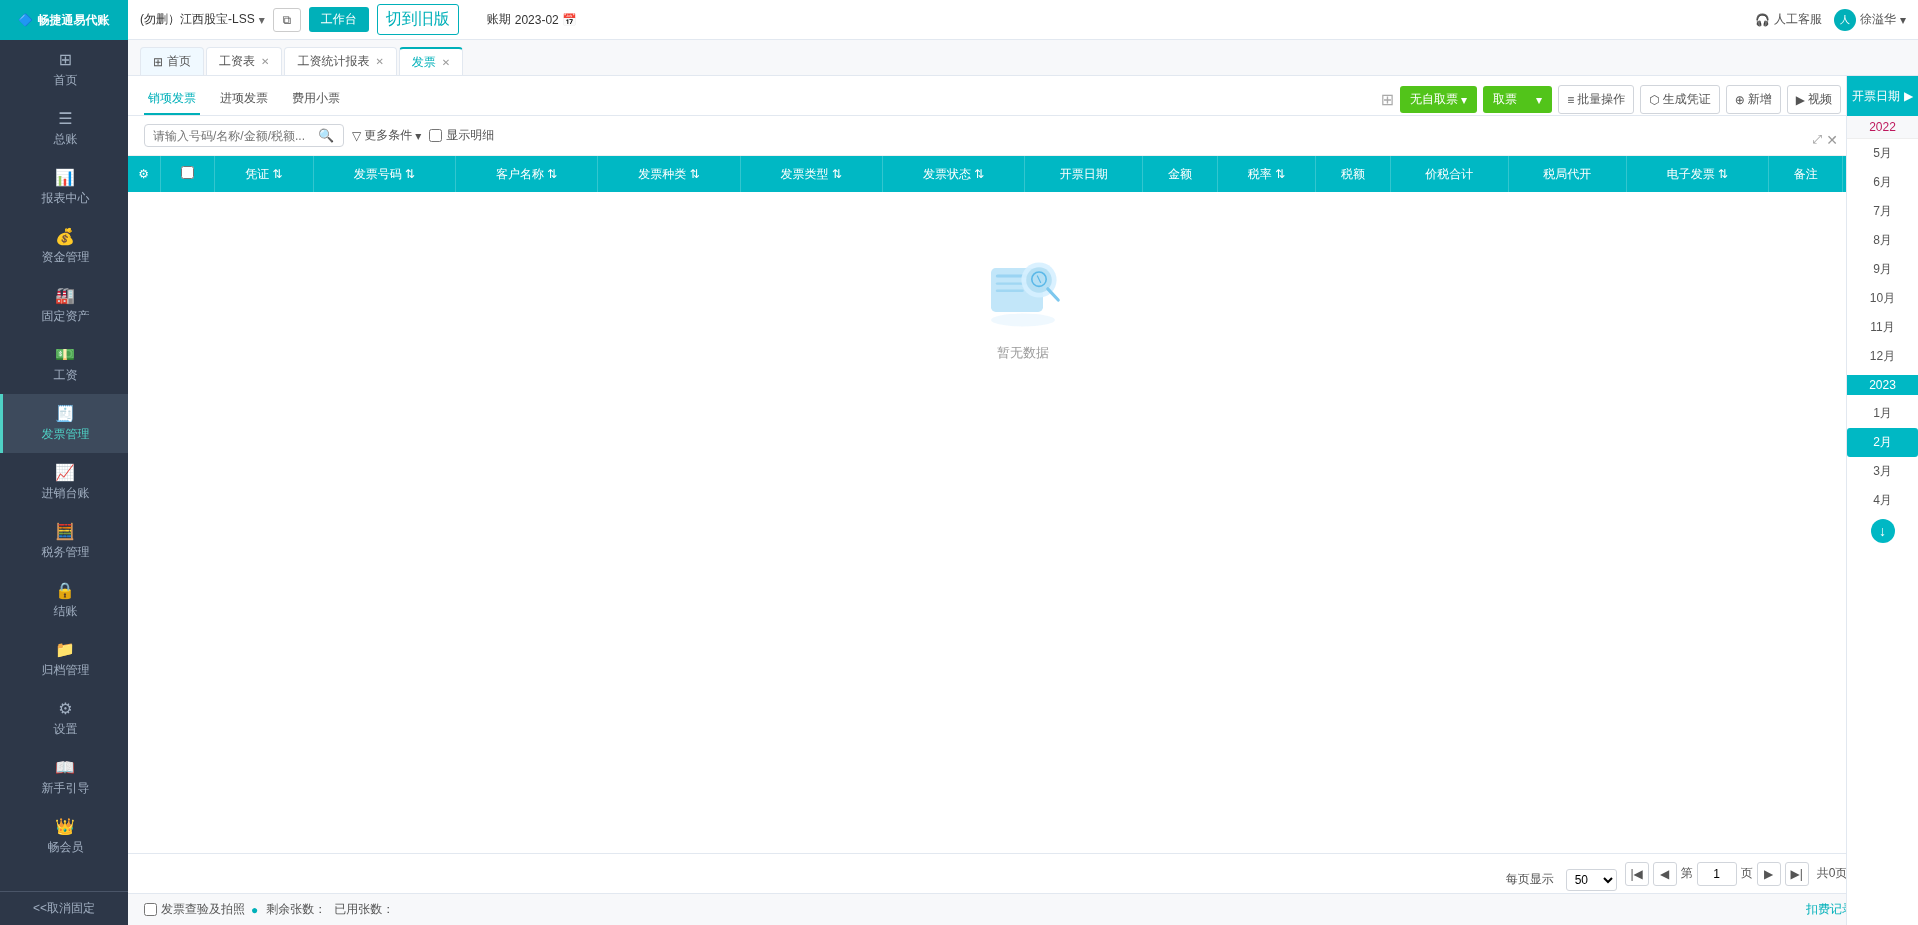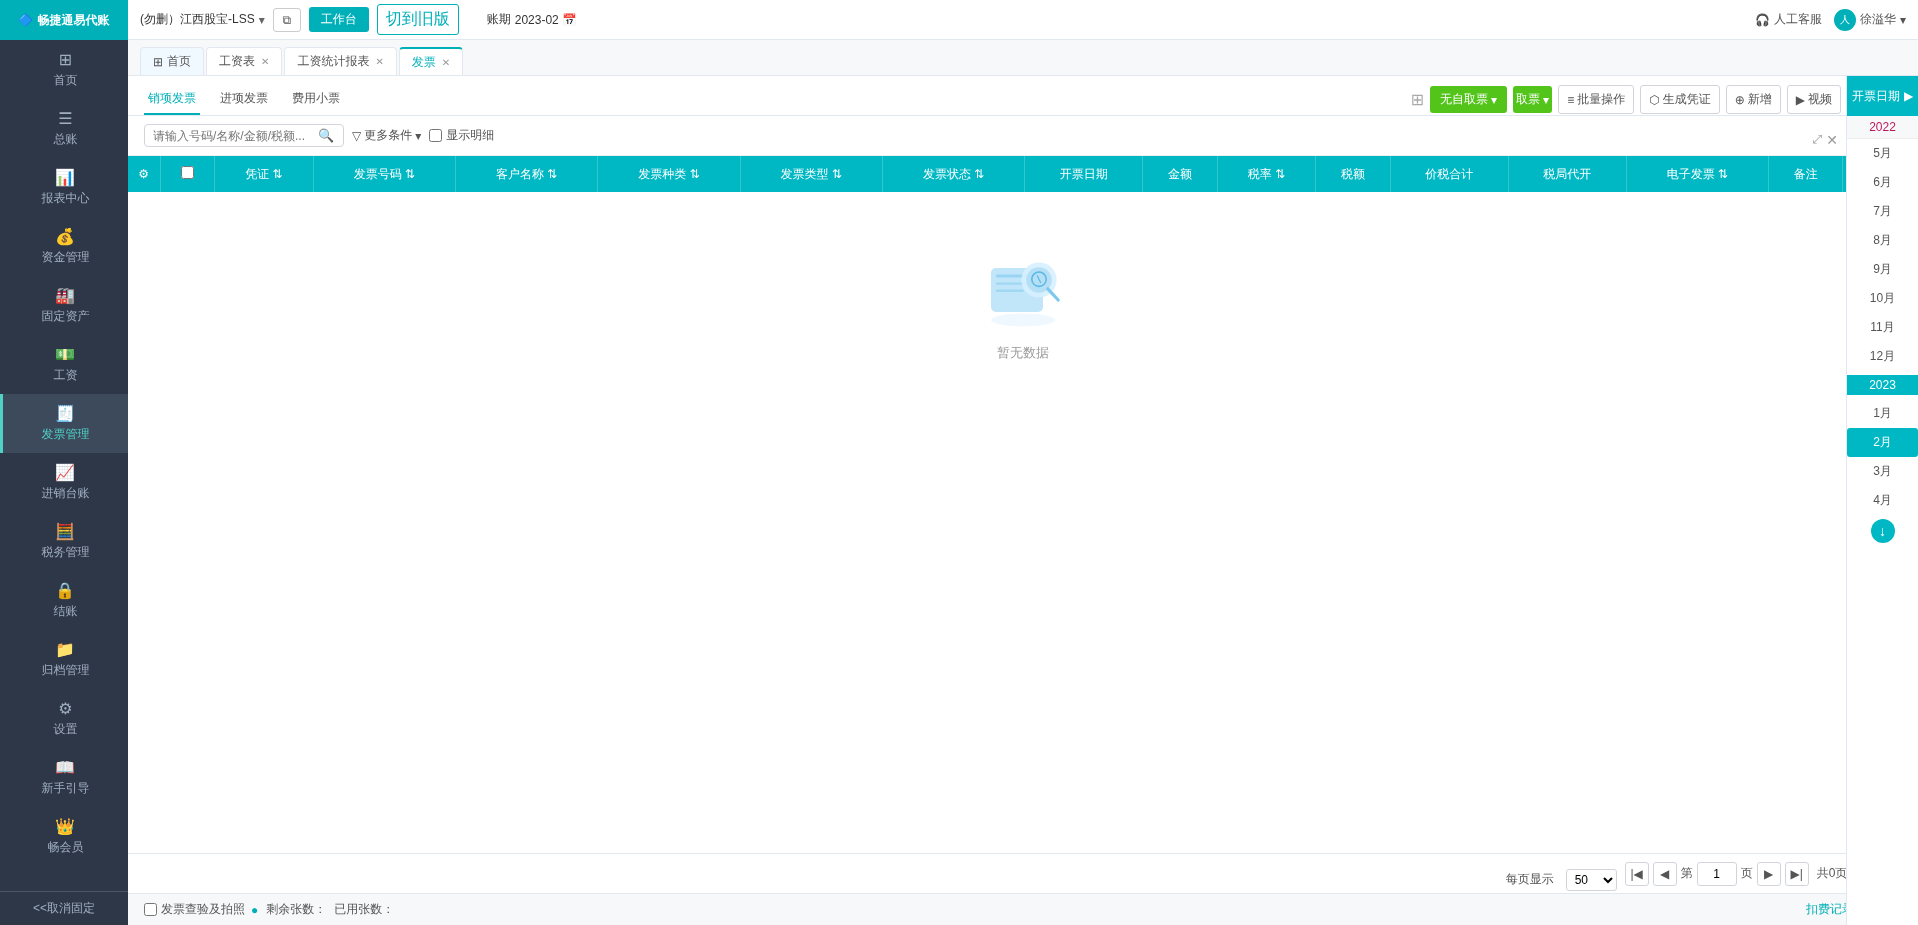--- a/index.html
+++ b/index.html
@@ -55,21 +55,21 @@
     .subtab.active { color: #00b0b9; border-bottom: 2px solid #00b0b9; }
 
     
     .toolbar { display: flex; align-items: center; padding: 8px 16px; gap: 8px; flex-shrink: 0; border-bottom: 1px solid #f0f0f0; }
     .search-box { display: flex; align-items: center; border: 1px solid #d1d5db; border-radius: 4px; padding: 3px 8px; gap: 4px; width: 200px; }
     .search-box input { border: none; outline: none; font-size: 12px; color: #333; width: 100%; background: transparent; }
     .search-icon { color: #999; font-size: 13px; cursor: pointer; }
     .filter-btn { display: flex; align-items: center; gap: 3px; color: #555; cursor: pointer; font-size: 12px; }
     .checkbox-label { display: flex; align-items: center; gap: 4px; color: #555; cursor: pointer; font-size: 12px; }
     .btn-noticket { background: #52c41a; color: white; border: none; border-radius: 3px; padding: 5px 10px; cursor: pointer; font-size: 12px; display: flex; align-items: center; gap: 3px; }
-    .btn-ticket { background: #52c41a; color: white; border: none; border-radius: 3px; padding: 5px 3px; cursor: pointer; font-size: 12px; display: flex; align-items: center; gap: 3px; }
+    .btn-ticket { background: #52c41a; color: white; border: none; border-radius: 3px; padding: 5px 10px; cursor: pointer; font-size: 12px; display: flex; align-items: center; gap: 19px; }
     .btn-action { border: 1px solid #d1d5db; background: white; border-radius: 3px; padding: 5px 8px; cursor: pointer; font-size: 12px; color: #555; display: flex; align-items: center; gap: 3px; }
     .btn-new { border: 1px solid #d1d5db; background: white; border-radius: 3px; padding: 5px 8px; cursor: pointer; font-size: 12px; color: #555; display: flex; align-items: center; gap: 3px; }
     .btn-video { border: 1px solid #d1d5db; background: white; border-radius: 3px; padding: 5px 8px; cursor: pointer; font-size: 12px; color: #555; display: flex; align-items: center; gap: 3px; }
     .btn-refresh { border: 1px solid #d1d5db; background: white; border-radius: 3px; padding: 5px 8px; cursor: pointer; font-size: 12px; color: #555; display: flex; align-items: center; gap: 3px; }
 
     
     .table-container { flex: 1; overflow-x: auto; overflow-y: auto; }
     .data-table { width: 100%; border-collapse: collapse; min-width: 1400px; }
     .data-table thead tr { background: #00b8c4; color: white; height: 36px; }
     .data-table thead th { padding: 0 8px; font-size: 12px; font-weight: normal; white-space: nowrap; border-right: 1px solid rgba(255,255,255,0.2); text-align: center; }

